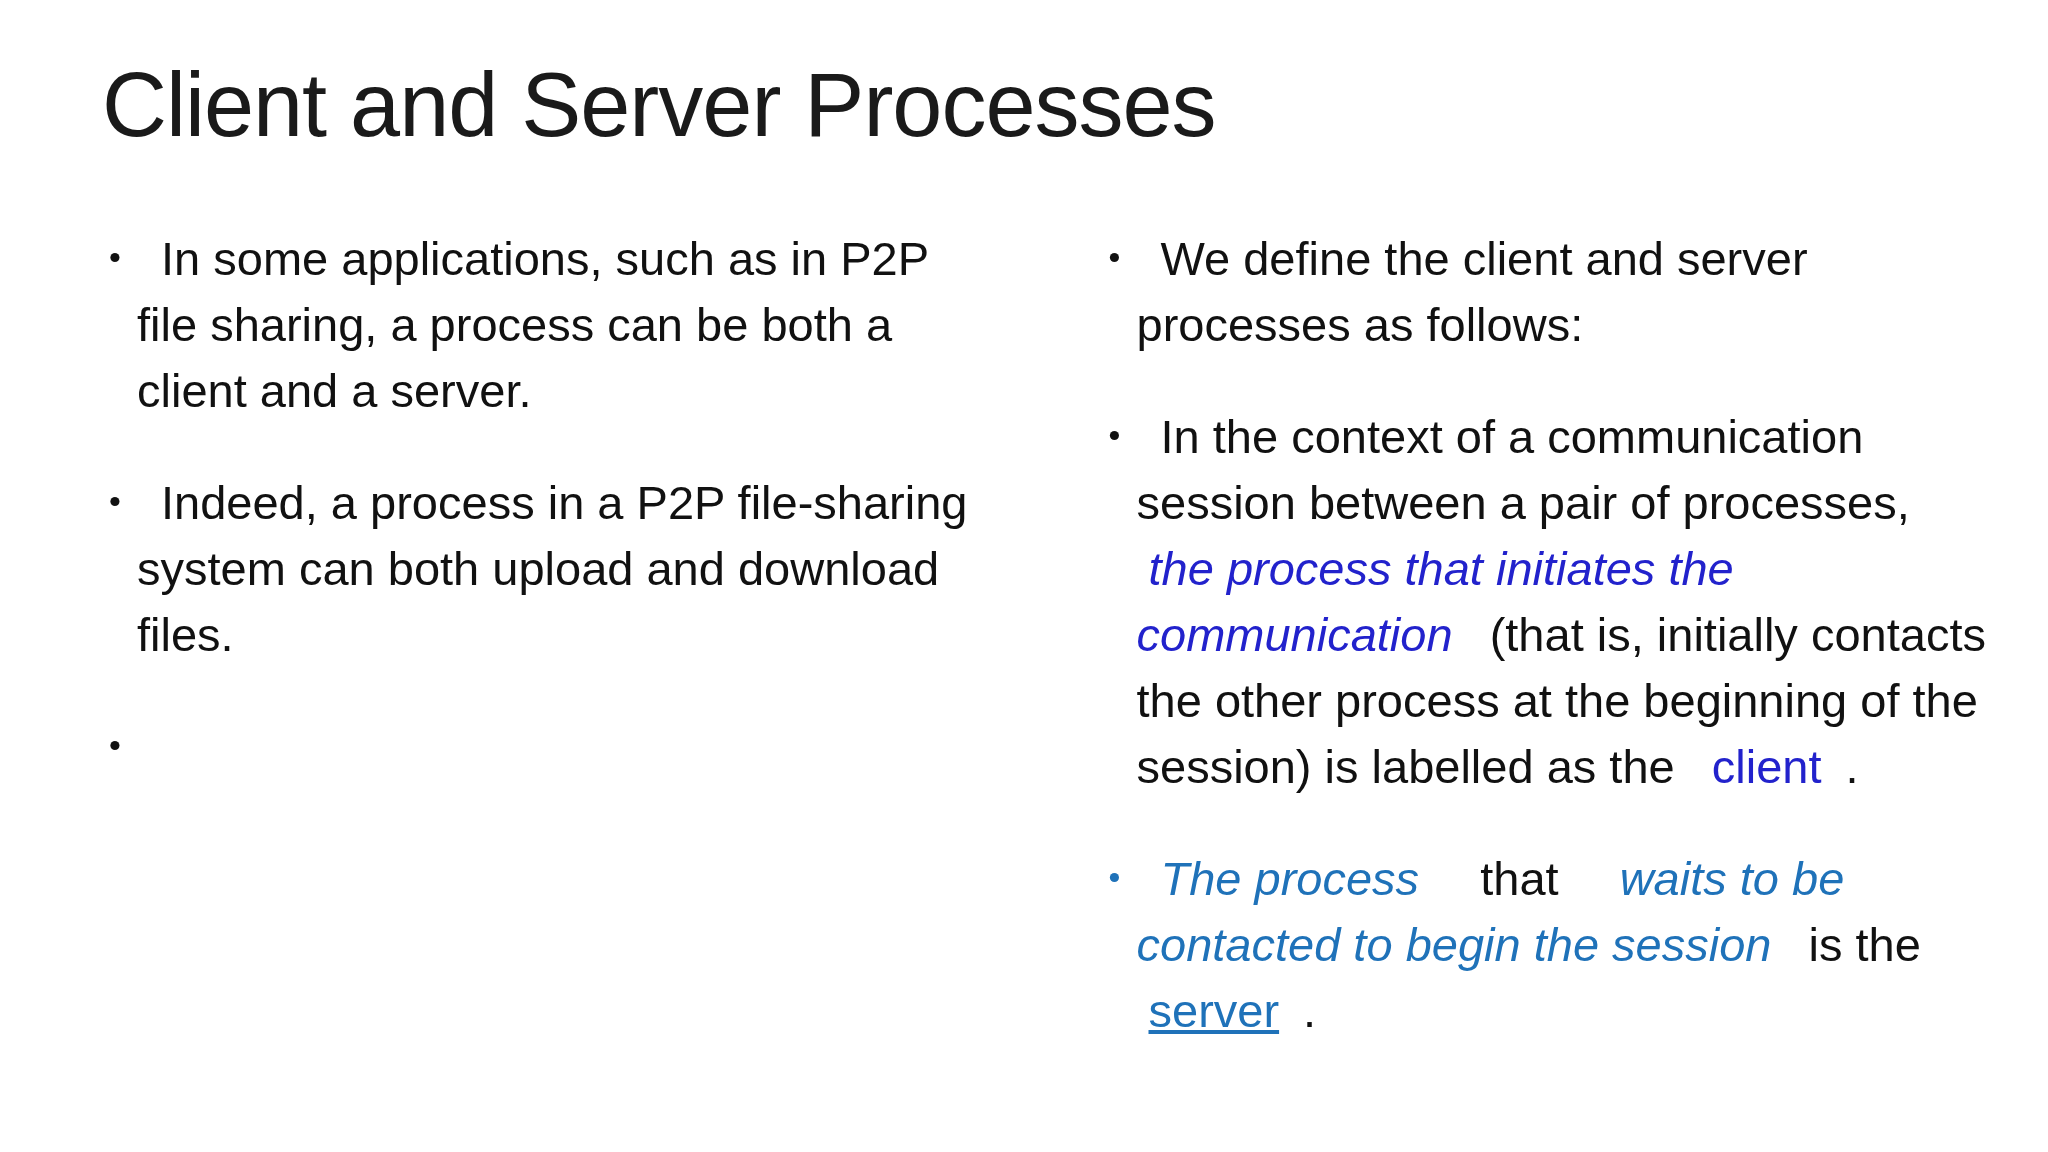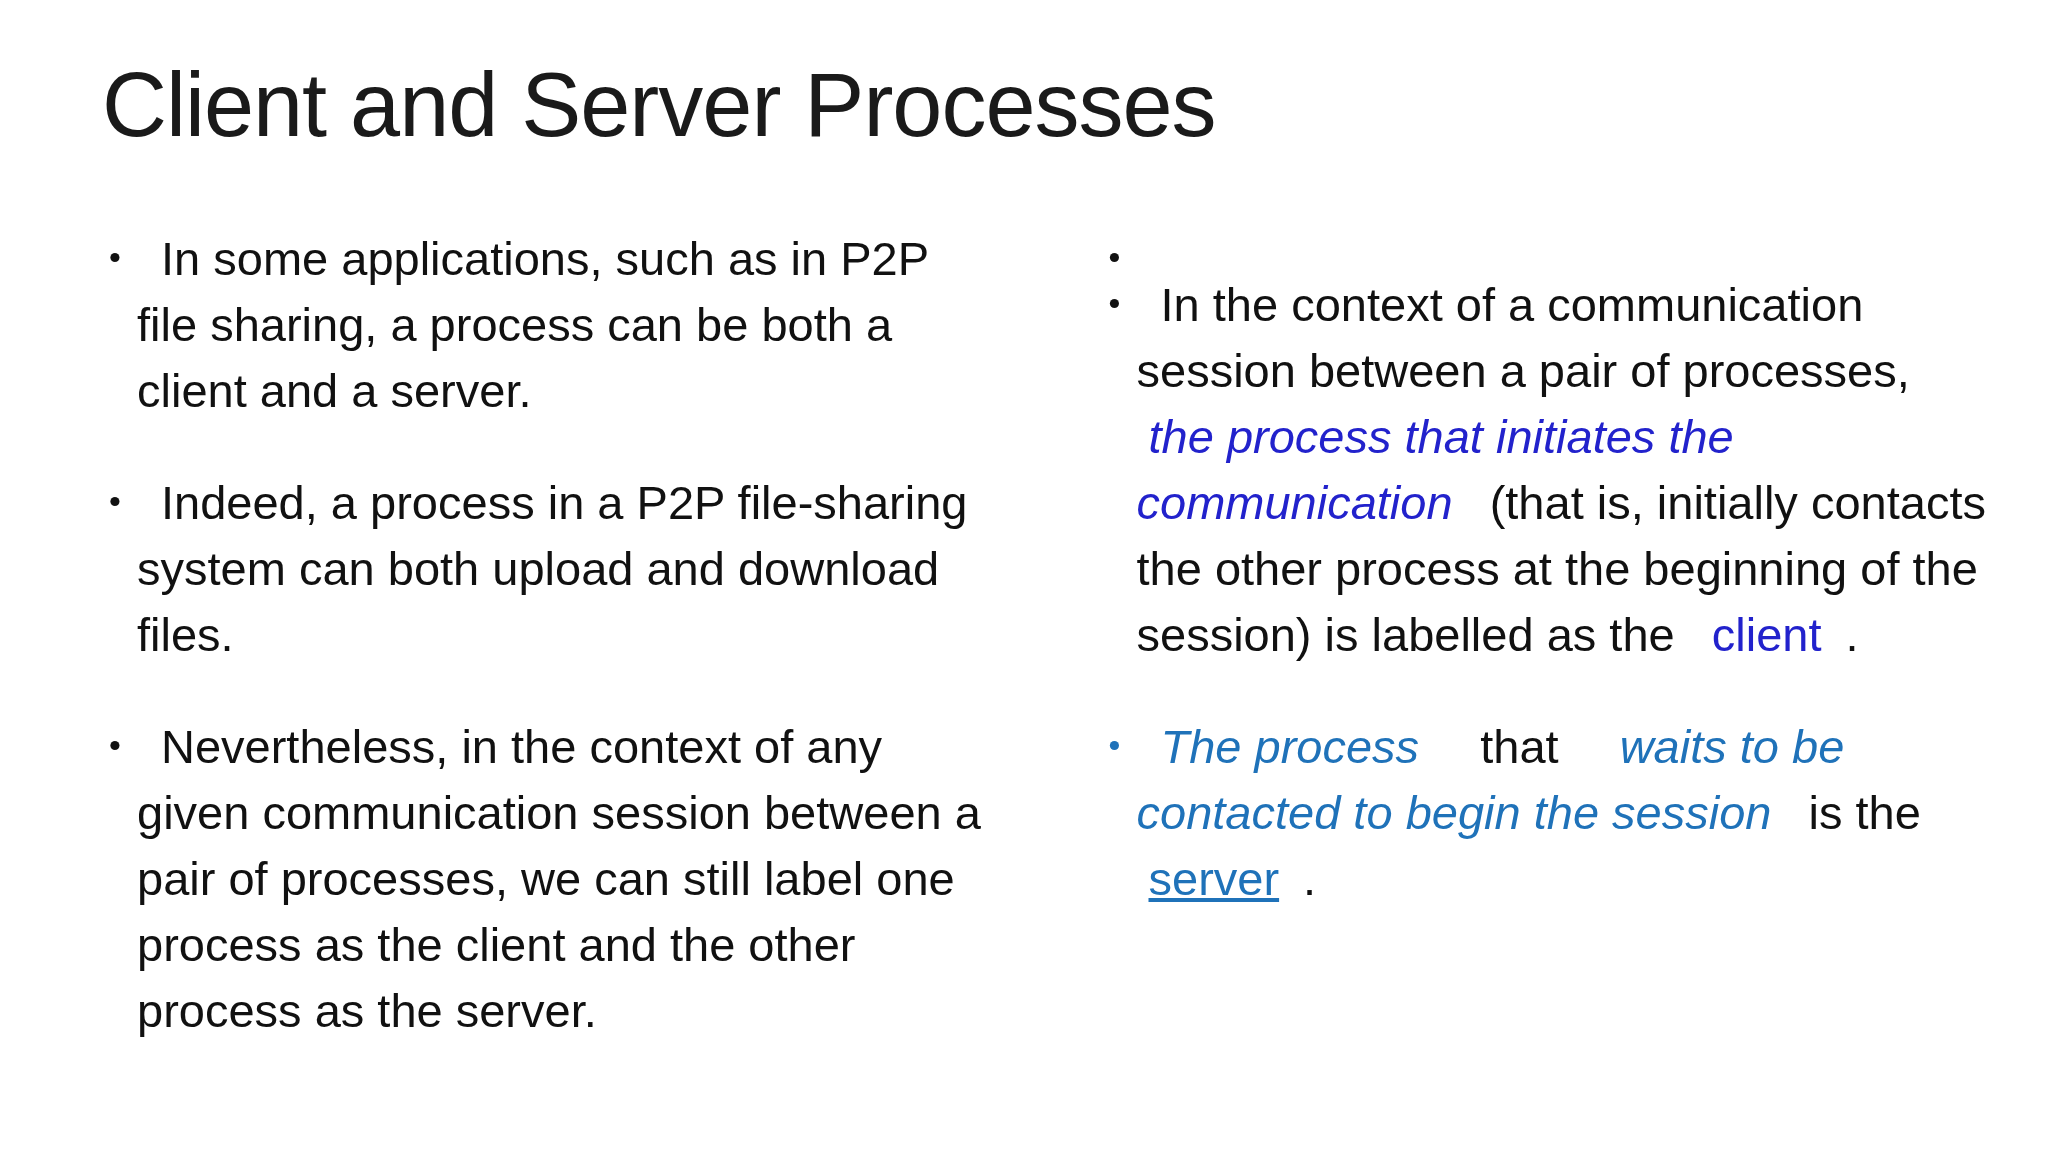--- a/index.html
+++ b/index.html
@@ -51,21 +51,21 @@
 </style>
 </head>
 <body>
 
 <div class="slide">
   <h1 class="title">Client and Server Processes</h1>
   <div class="columns">
     <ul class="col">
         <li class="bullet"><span class="dot">•</span><span class="btext"><span class="r-plain">In some applications, such as in P2P file sharing, a process can be both a client and a server.</span></span></li>
         <li class="bullet"><span class="dot">•</span><span class="btext"><span class="r-plain">Indeed, a process in a P2P file-sharing system can both upload and download files.</span></span></li>
-        <li class="bullet"><span class="dot">•</span><span class="btext"><span class="r-plain">Nevertheless, in the context of any given communication session between a pair of processes, we can still label one process as the client and the other process as the server.</span></span></li>
+        <li class="bullet"><span class="dot">•</span></li>
       </ul>
     <ul class="col">
-        <li class="bullet"><span class="dot">•</span></li>
+        <li class="bullet"><span class="dot">•</span><span class="btext"><span class="r-plain">We define the client and server processes as follows:</span></span></li>
         <li class="bullet"><span class="dot">•</span><span class="btext"><span class="r-plain">In the context of a communication session between a pair of processes, </span><span class="r-blue-italic">the process that initiates the communication</span><span class="r-plain"> (that is, initially contacts the other process at the beginning of the session) is labelled as the </span><span class="r-blue">client</span><span class="r-plain">.</span></span></li>
         <li class="bullet"><span class="dot dot-lblue">•</span><span class="btext"><span class="r-lblue-italic">The process</span><span class="r-plain"> </span><span class="r-italic">that</span><span class="r-plain"> </span><span class="r-lblue-italic">waits to be contacted to begin the session</span><span class="r-plain"> is the </span><span class="r-lblue">server</span><span class="r-plain">.</span></span></li>
       </ul>
   </div>
 </div>
 
 </body></html>

